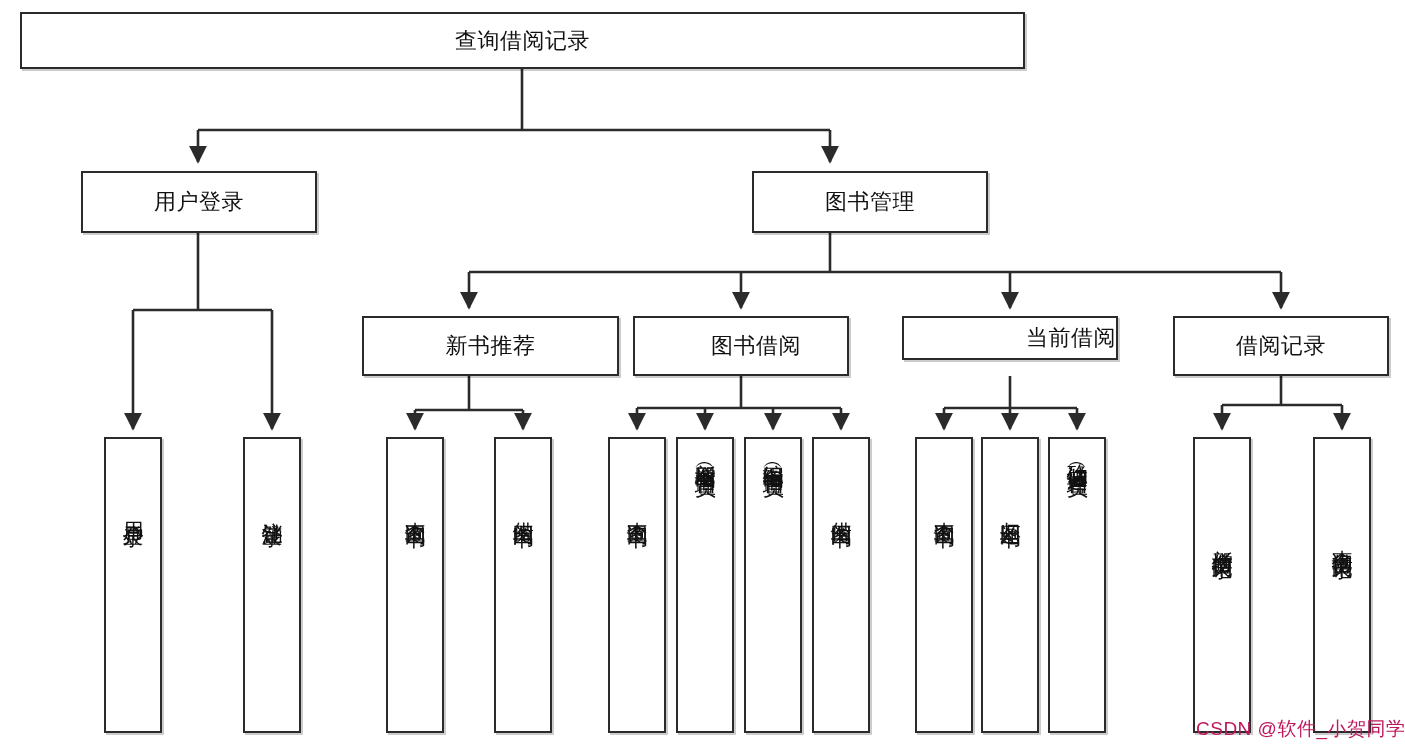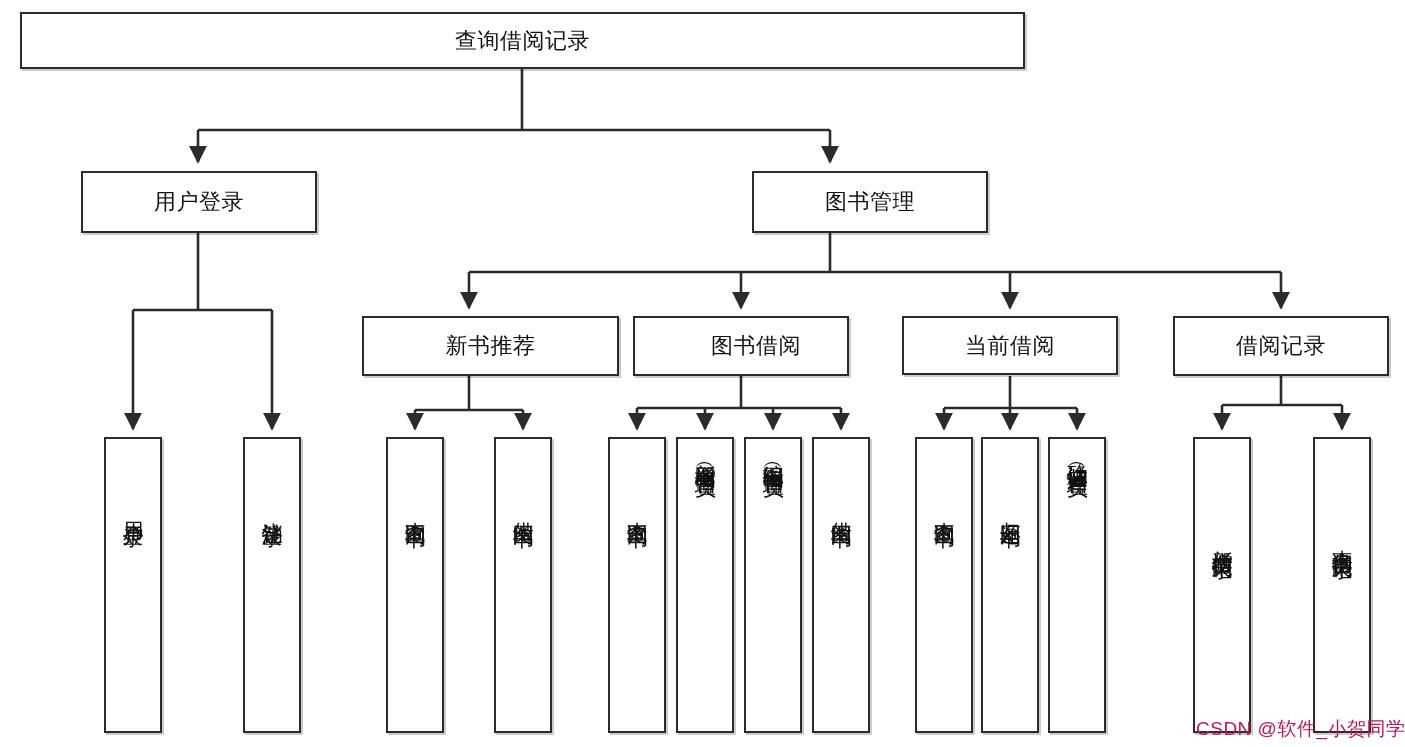--- a/index.html
+++ b/index.html
@@ -140,21 +140,21 @@
   <div class="node" style="left:712px; top:171px; width:236px; height:62px;margin-left:40px;">
     <span class="node-label">图书管理</span>
   </div>
 
   <div class="node" style="left:362px; top:316px; width:257px; height:60px;">
     <span class="node-label">新书推荐</span>
   </div>
   <div class="node" style="left:633px; top:316px; width:216px; height:60px;padding-left:30px;">
     <span class="node-label">图书借阅</span>
   </div>
-  <div class="node" style="left:902px; top:316px; width:216px; height:59px;">
+  <div class="node" style="left:902px; top:316px; width:216px; height:44px;justify-content:flex-end;">
     <span class="node-label">当前借阅</span>
   </div>
   <div class="node" style="left:1173px; top:316px; width:216px; height:60px;align-items:center;">
     <span class="node-label">借阅记录</span>
   </div>
 
   <div class="node vertical mid" style="left:104px; top:437px; width:58px; height:296px;">
     <span class="node-label">用户登录</span>
   </div>
   <div class="node vertical mid" style="left:243px; top:437px; width:58px; height:296px;">

